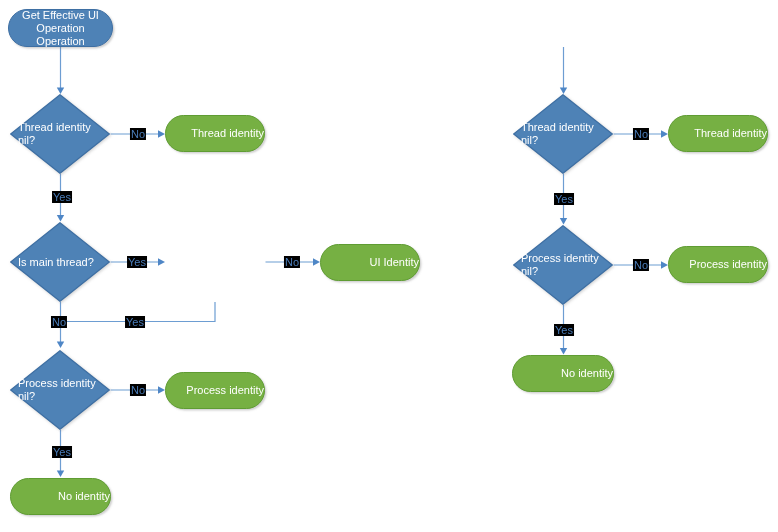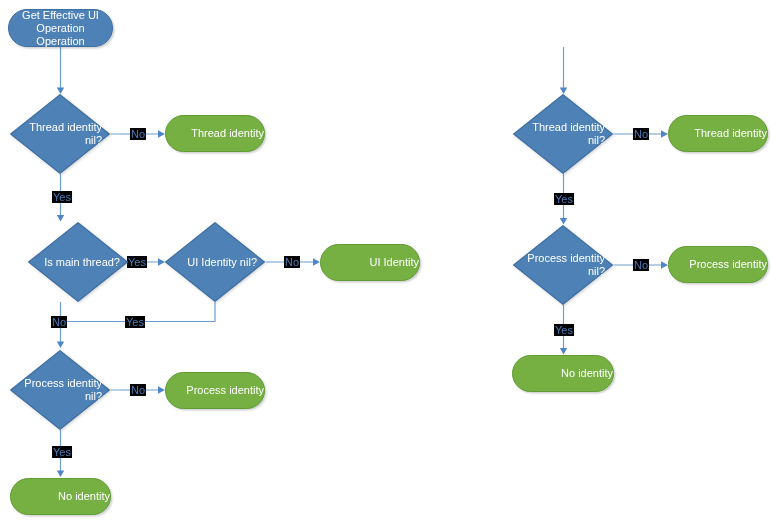--- a/index.html
+++ b/index.html
@@ -26,21 +26,21 @@
   .stadium.start span { width:96px; }
 
   .diamond { position:absolute; width:100px; height:80px; }
   .diamond svg { position:absolute; left:0; top:0; filter:drop-shadow(1.5px 1.5px 1.5px rgba(120,120,120,0.35)); }
   .diamond polygon { fill:#4e82b6; stroke:#3e6fa3; stroke-width:1.2; }
   .diamond .node-text {
     position:absolute; left:0; top:0; right:0; bottom:0;
     display:flex; align-items:center; justify-content:center;
     color:#ffffff; font-size:11px; line-height:13px;
   }
-  .diamond .node-text span { display:block; width:84px; text-align:right; }
+  .diamond .node-text span { display:block; width:84px; text-align:left; }
 
   .edge-label {
     position:absolute; transform:translate(-50%,-50%);
     font-size:11px; line-height:12px; color:#4a7cb8;
     background:#000000; padding:0 1px; white-space:nowrap;
   }
 </style>
 </head>
 <body>
 
@@ -104,37 +104,29 @@
     </svg>
     <div class="node-text">
       <span>Thread identity nil?</span>
     </div>
   </div>
 
   <div class="stadium green" style="left:165px;top:115px;width:100px;height:37px">
     <span>Thread identity</span>
   </div>
 
-  <div class="diamond" style="left:28px;top:222px">
+  <div class="diamond" style="left:10px;top:222px">
     <svg width="100" height="80" viewBox="0 0 100 80">
       <polygon points="50,0.7 99.3,40 50,79.3 0.7,40"></polygon>
     </svg>
     <div class="node-text">
       <span>Is main thread?</span>
     </div>
   </div>
 
-  <div class="diamond" style="left:165px;top:222px">
-    <svg width="100" height="80" viewBox="0 0 100 80">
-      <polygon points="50,0.7 99.3,40 50,79.3 0.7,40"></polygon>
-    </svg>
-    <div class="node-text">
-      <span>UI Identity nil?</span>
-    </div>
-  </div>
 
   <div class="stadium green" style="left:320px;top:244px;width:100px;height:37px">
     <span>UI Identity</span>
   </div>
 
   <div class="diamond" style="left:10px;top:350px">
     <svg width="100" height="80" viewBox="0 0 100 80">
       <polygon points="50,0.7 99.3,40 50,79.3 0.7,40"></polygon>
     </svg>
     <div class="node-text">

